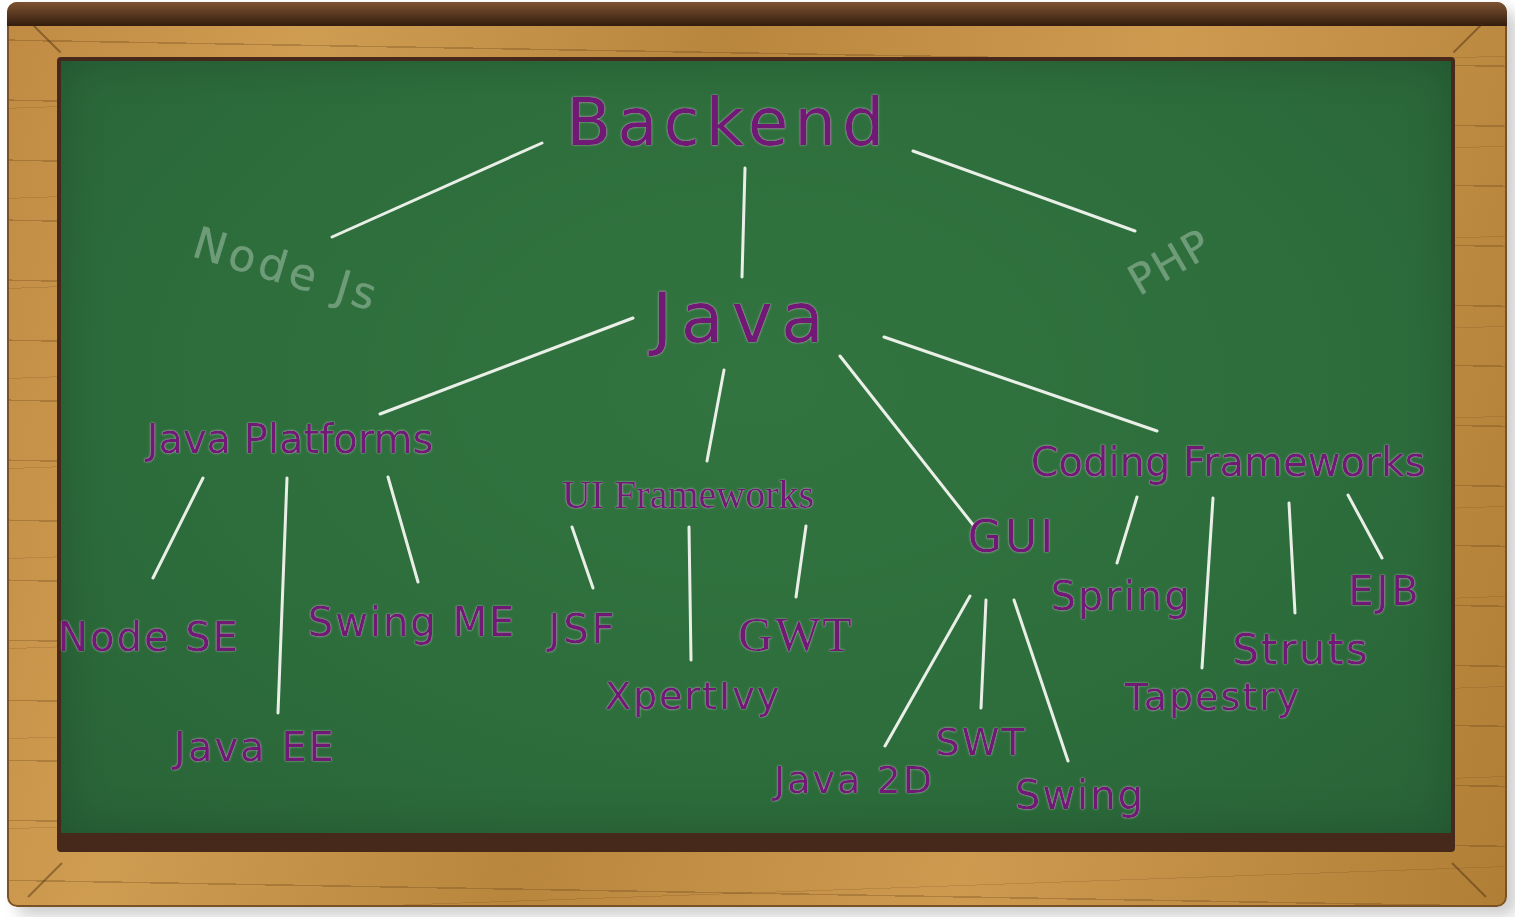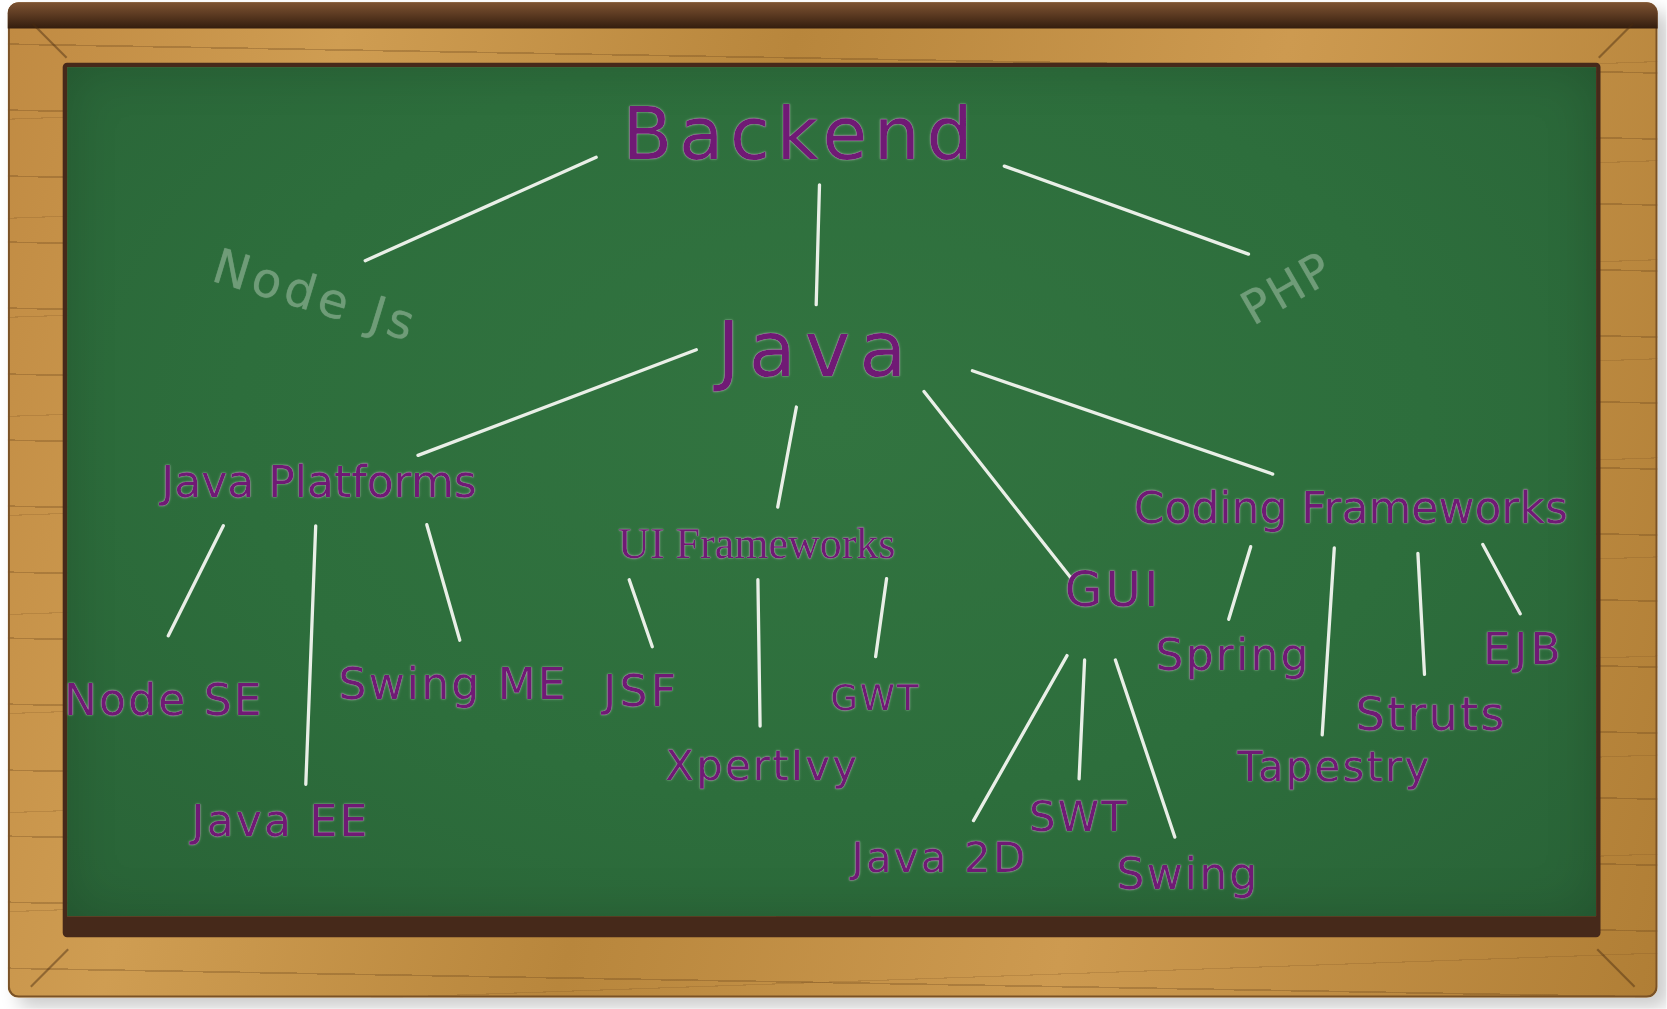--- a/index.html
+++ b/index.html
@@ -92,21 +92,21 @@
       <div class="node faded" style="left: 287px; top: 269px; font-size: 44px; letter-spacing: 4px; transform: translate(-50%, -50%) rotate(17deg);">Node Js</div>
       <div class="node faded" style="left: 1170px; top: 262px; font-size: 42px; letter-spacing: 2px; transform: translate(-50%, -50%) rotate(-30deg);">PHP</div>
       <div class="node" style="left: 742px; top: 318px; font-size: 70px; letter-spacing: 8px;">Java</div>
       <div class="node" style="left: 290px; top: 439px; font-size: 40px; letter-spacing: 0px;">Java Platforms</div>
       <div class="node" style="left: 149px; top: 637px; font-size: 40px; letter-spacing: 2px;">Node SE</div>
       <div class="node" style="left: 255px; top: 747px; font-size: 40px; letter-spacing: 2px;">Java EE</div>
       <div class="node" style="left: 412px; top: 622px; font-size: 40px; letter-spacing: 2px;">Swing ME</div>
       <div class="node" style="left: 688px; top: 494px; font-size: 40px; letter-spacing: 0px; font-family: Liberation Serif, serif;">UI Frameworks</div>
       <div class="node" style="left: 583px; top: 629px; font-size: 40px; letter-spacing: 3px;">JSF</div>
       <div class="node" style="left: 693px; top: 696px; font-size: 38px; letter-spacing: 2px;">XpertIvy</div>
-      <div class="node" style="left: 796px; top: 634px; font-size: 32px; letter-spacing: 2px;">GWT</div>
+      <div class="node" style="left: 796px; top: 634px; font-size: 48px; letter-spacing: 2px; font-family: Liberation Serif, serif;">GWT</div>
       <div class="node" style="left: 993px; top: 536px; font-size: 44px; letter-spacing: 3px; margin-left: 19px;">GUI</div>
       <div class="node" style="left: 810px; top: 780px; font-size: 38px; letter-spacing: 2px; margin-left: 44px;">Java 2D</div>
       <div class="node" style="left: 981px; top: 742px; font-size: 38px; letter-spacing: 2px;">SWT</div>
       <div class="node" style="left: 1080px; top: 795px; font-size: 40px; letter-spacing: 2px;">Swing</div>
       <div class="node" style="left: 1228px; top: 462px; font-size: 40px; letter-spacing: 0px;">Coding Frameworks</div>
       <div class="node" style="left: 1121px; top: 596px; font-size: 40px; letter-spacing: 2px;">Spring</div>
       <div class="node" style="left: 1213px; top: 697px; font-size: 38px; letter-spacing: 2px;">Tapestry</div>
       <div class="node" style="left: 1301px; top: 649px; font-size: 42px; letter-spacing: 2px;">Struts</div>
       <div class="node" style="left: 1385px; top: 591px; font-size: 40px; letter-spacing: 3px;">EJB</div>
     </div>

